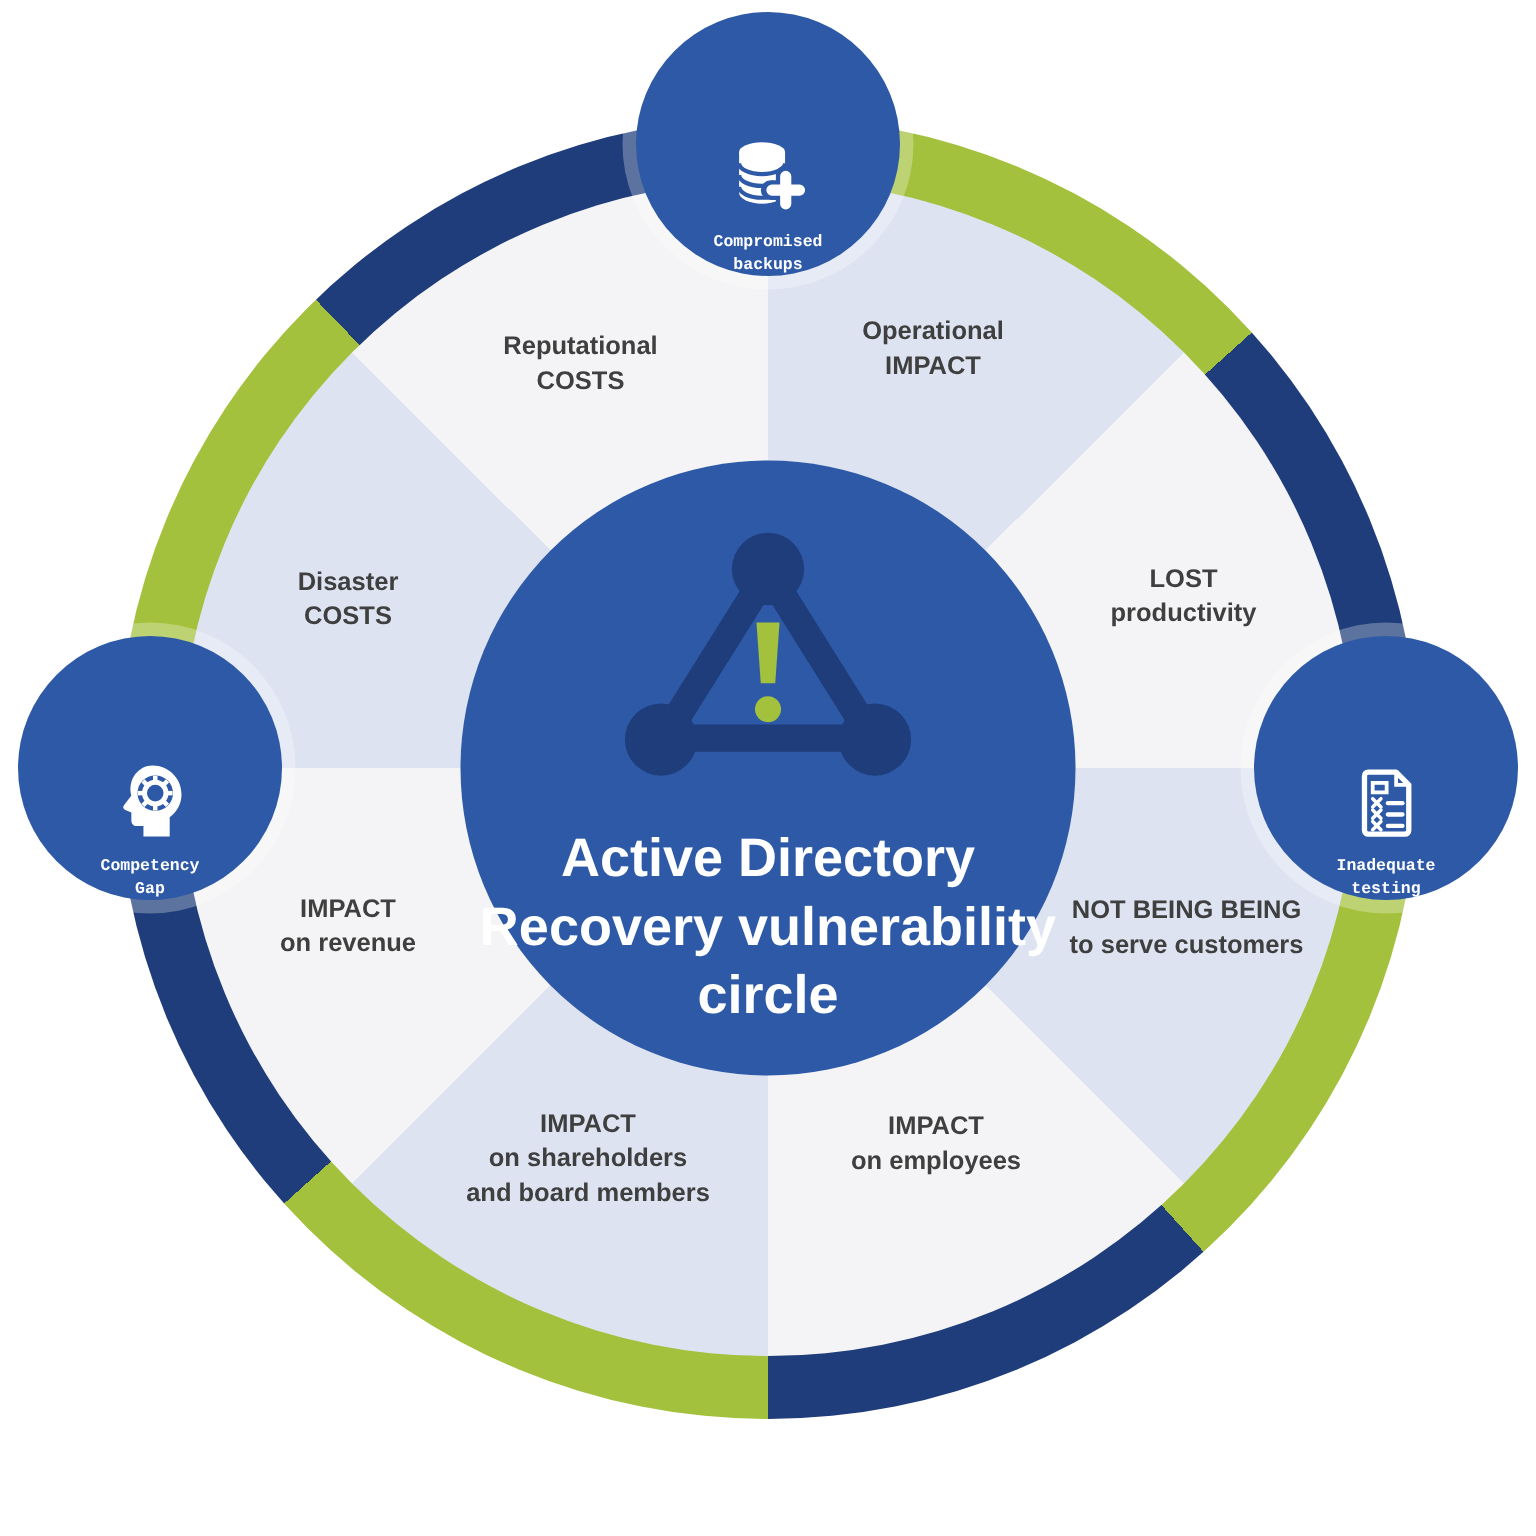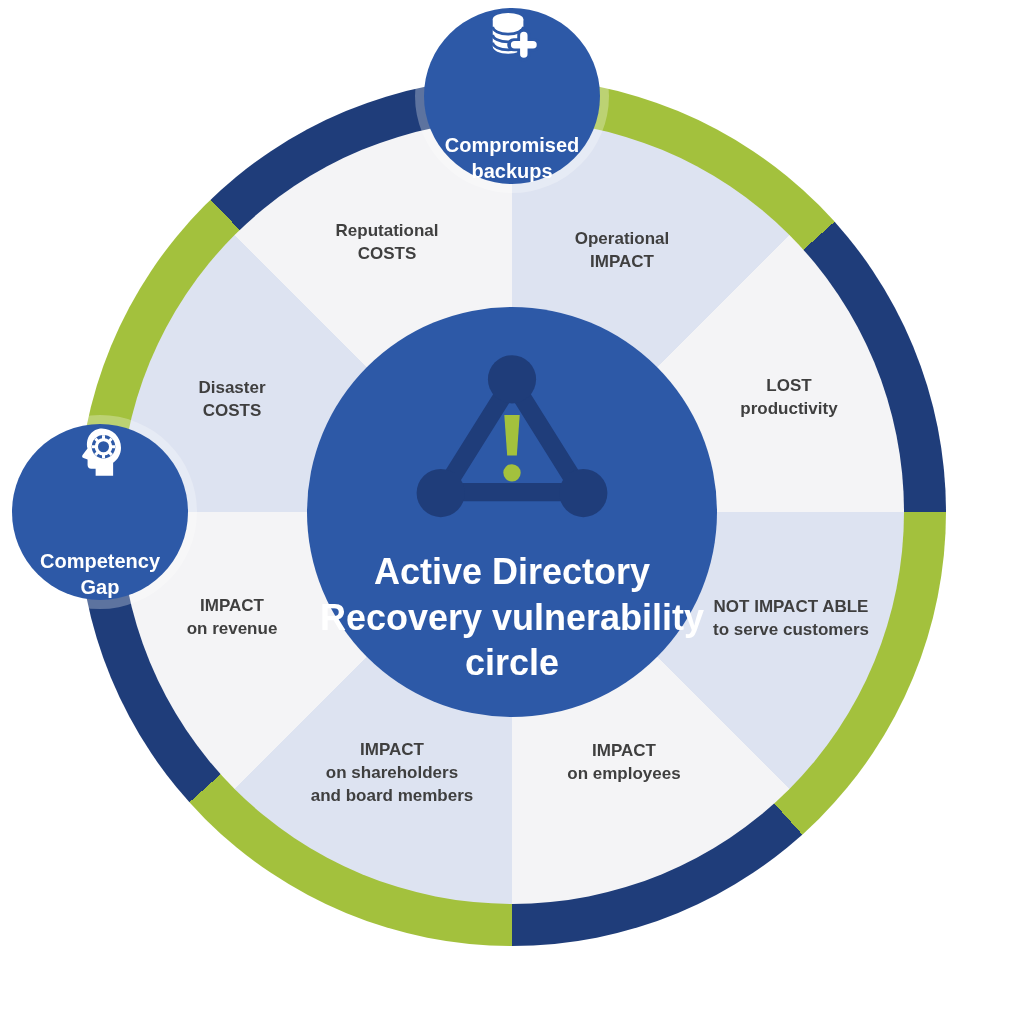--- a/index.html
+++ b/index.html
@@ -32,21 +32,21 @@
       var(--wedge-lavender) 0deg 45deg,   var(--wedge-light) 45deg 90deg,
       var(--wedge-lavender) 90deg 135deg, var(--wedge-light) 135deg 180deg,
       var(--wedge-lavender) 180deg 225deg,var(--wedge-light) 225deg 270deg,
       var(--wedge-lavender) 270deg 315deg,var(--wedge-light) 315deg 360deg);
   }
 
   .wl{position:absolute;transform:translate(-50%,-50%);text-align:center;
       font-size:17px;font-weight:700;color:var(--wedge-text);line-height:1.35;white-space:nowrap;}
   .wl span{display:block;}
   .wl-reputational{left:373px;top:243px;margin-left:14px;}
-  .wl-operational{left:622px;top:251px;}
+  .wl-operational{left:622px;top:233px;}
   .wl-lost{left:789px;top:398px;}
   .wl-notserve{left:791px;top:619px;}
   .wl-employees{left:624px;top:763px;}
   .wl-shareholders{left:392px;top:773px;}
   .wl-revenue{left:232px;top:618px;}
   .wl-recovery{left:232px;top:400px;}
 
   
   .center{
     position:absolute;left:307px;top:307px;width:410px;height:410px;border-radius:50%;
@@ -54,22 +54,22 @@
     justify-content:flex-start;padding-top:40px;
   }
   .center-title{margin-top:14px;text-align:center;color:var(--text-on-blue);
       font-size:36px;font-weight:700;line-height:1.27;}
   .center-title span{display:block;}
 
   
   .sat{
     position:absolute;width:176px;height:176px;border-radius:50%;background:var(--circle-blue);
     box-shadow:0 0 0 9px rgba(255,255,255,.28);
-    display:flex;flex-direction:column;align-items:center;justify-content:space-between;
-    color:var(--text-on-blue);font-size:20px;font-weight:700;line-height:1.3;text-align:center;
+    display:flex;flex-direction:column;align-items:center;justify-content:flex-end;
+    color:var(--text-on-blue);font-size:11px;font-weight:700;line-height:1.3;text-align:center;font-family:Liberation Mono, monospace;
   }
   .sat .lbl span{display:block;}
   .sat svg{margin-bottom:9px;}
   .sat-top{left:424px;top:8px;}
   .sat-right{left:836px;top:424px;}
   .sat-bottom{left:424px;top:840px;}
   .sat-left{left:12px;top:424px;}
 
   
   .f-white{fill:#fff;}        .st-white{stroke:#fff;fill:none;}
@@ -91,21 +91,21 @@
   </div>
   <div class="wl wl-operational">
     <span>Operational</span>
     <span>IMPACT</span>
   </div>
   <div class="wl wl-lost">
     <span>LOST</span>
     <span>productivity</span>
   </div>
   <div class="wl wl-notserve">
-    <span>NOT IMPACT ABLE</span>
+    <span>NOT BEING BEING</span>
     <span>to serve customers</span>
   </div>
   <div class="wl wl-employees">
     <span>IMPACT</span>
     <span>on employees</span>
   </div>
   <div class="wl wl-shareholders">
     <span>IMPACT</span>
     <span>on shareholders</span>
     <span>and board members</span>
@@ -146,20 +146,41 @@
         <path class="st-blue" stroke-width="15" d="M45.5 30.5 v23 M34 42 h23"></path>
         <path class="st-white" stroke-width="8.5" d="M45.5 31.5 v21 M35 42 h21"></path>
       </g>
     </svg>
     <div class="lbl">
       <span>Compromised</span>
       <span>backups</span>
     </div>
   </div>
 
+  <div class="sat sat-right">
+    <svg width="54" height="54" viewBox="0 0 64 64">
+      <path class="st-white" stroke-width="4.2" stroke-linejoin="round" d="M18 8 h22 l10 10 v36 a3 3 0 0 1 -3 3 h-29 a3 3 0 0 1 -3 -3 v-43 a3 3 0 0 1 3 -3 z"></path>
+      <path class="st-white" stroke-width="3" d="M40 9 v9 h9"></path>
+      <rect class="st-white" stroke-width="3" x="21.5" y="16.5" width="11" height="7.5"></rect>
+      <g class="st-white" stroke-width="2.8" stroke-linecap="round">
+        <path d="M21.5 29 l6.5 6.5 M28 29 l-6.5 6.5"></path>
+        <path d="M21.5 38 l6.5 6.5 M28 38 l-6.5 6.5"></path>
+        <path d="M21.5 47 l6.5 6.5 M28 47 l-6.5 6.5"></path>
+      </g>
+      <g class="st-white" stroke-width="3.4" stroke-linecap="round">
+        <path d="M33.5 32.5 h11.5"></path>
+        <path d="M33.5 41.5 h11.5"></path>
+        <path d="M33.5 50.5 h11.5"></path>
+      </g>
+    </svg>
+    <div class="lbl">
+      <span>Inadequate</span>
+      <span>testing</span>
+    </div>
+  </div>
 
 
   <div class="sat sat-left">
     <svg width="56" height="56" viewBox="0 0 64 64">
       <path class="f-white" d="M34 5 c12.2 0 22 9.8 22 22 c0 7.6 -3.9 13.5 -9 17.3 V59 H27 v-8 h-5 c-2.6 0 -4.2 -1.6 -4.2 -4.2 v-6.1 l-4.6 -1.9 c-1.8 -0.8 -2.1 -2.3 -0.9 -3.8 l5.4 -7 C14.8 15.3 23.3 5 34 5 z"></path>
       <circle class="f-blue" cx="36" cy="26" r="13.5"></circle>
       <circle class="st-white" stroke-width="3.8" cx="36" cy="26" r="8.2"></circle>
       <g class="f-white">
         <rect x="34.3" y="12.8" width="3.4" height="4.6"></rect>
         <rect x="34.3" y="12.8" width="3.4" height="4.6" transform="rotate(45 36 26)"></rect>

